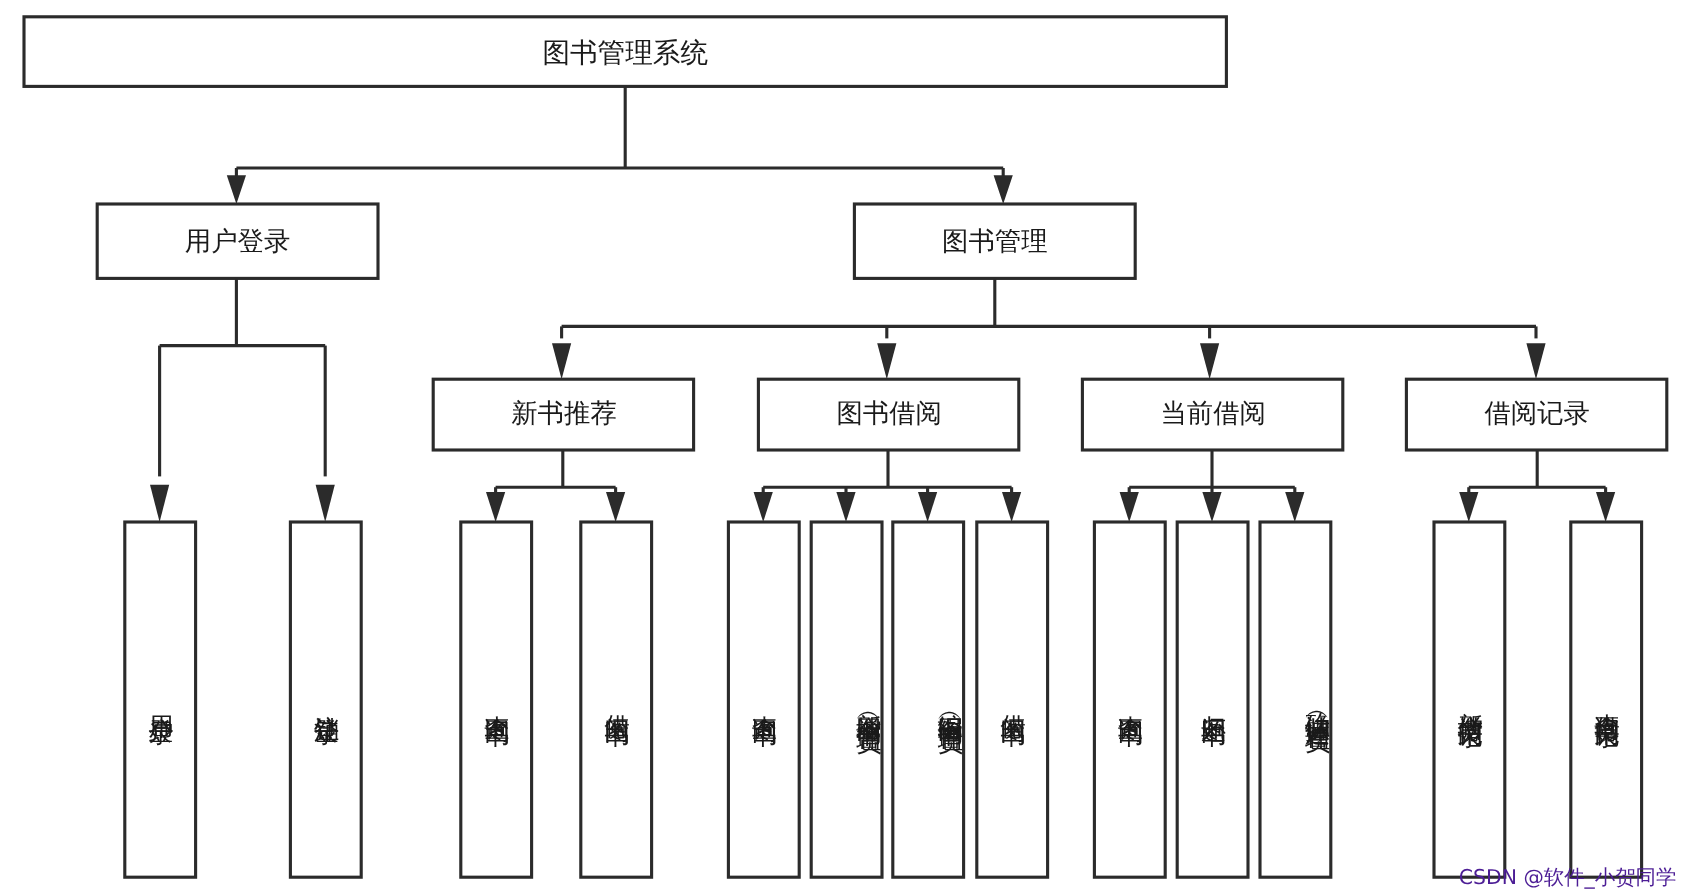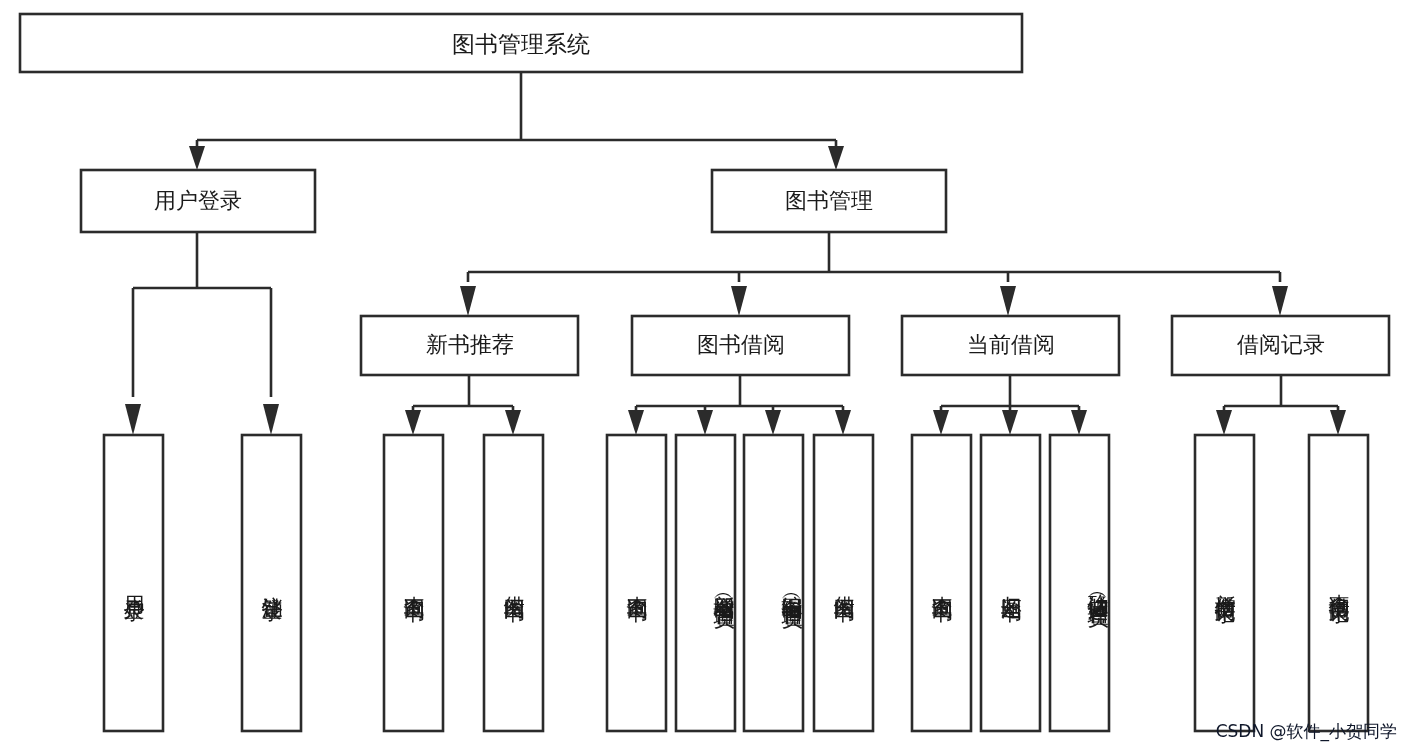--- a/index.html
+++ b/index.html
@@ -68,21 +68,21 @@
     white-space: nowrap;
     pointer-events: none;
     user-select: none;
   }
   .watermark {
     position: absolute;
     right: 8px;
     bottom: 4px;
     font-family: "DejaVu Sans", "Liberation Sans", sans-serif;
     font-size: 17px;
-    color: #0f172a;
+    color: #4c1d95;
     white-space: nowrap;
     user-select: none;
   }
 </style>
 </head>
 <body>
 
 <div id="diagram-root">
 
   <svg id="diagram-svg" viewBox="0 0 1405 747">

